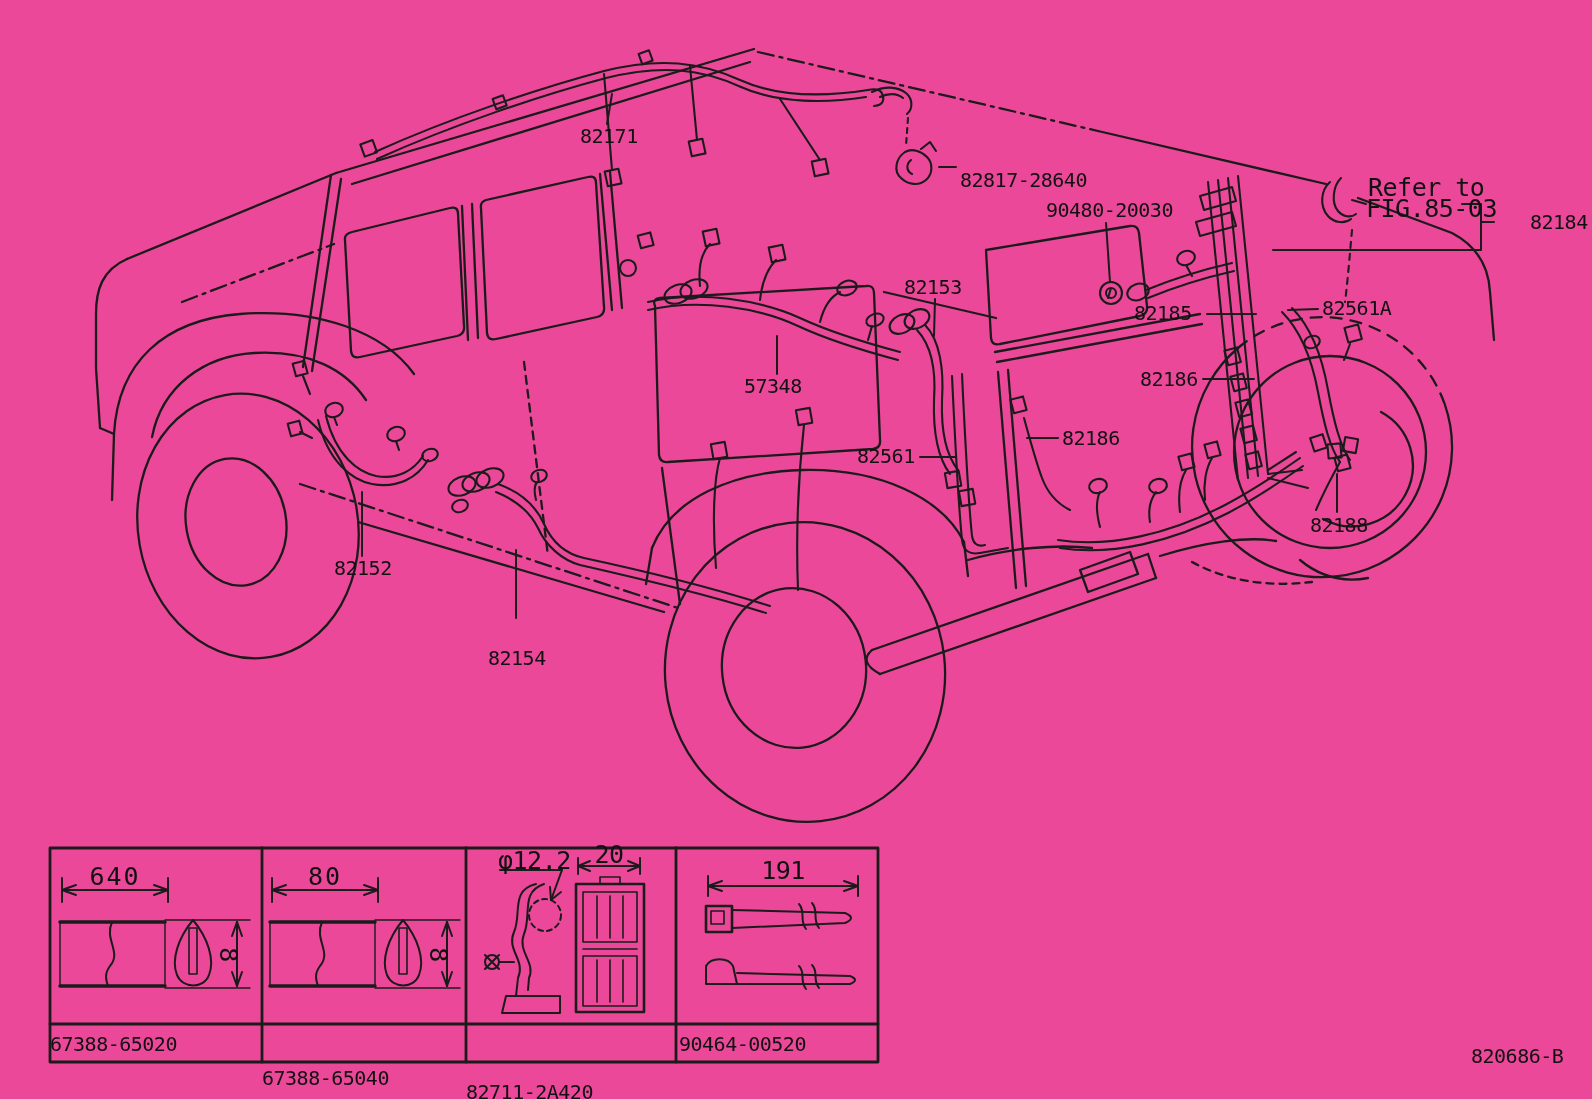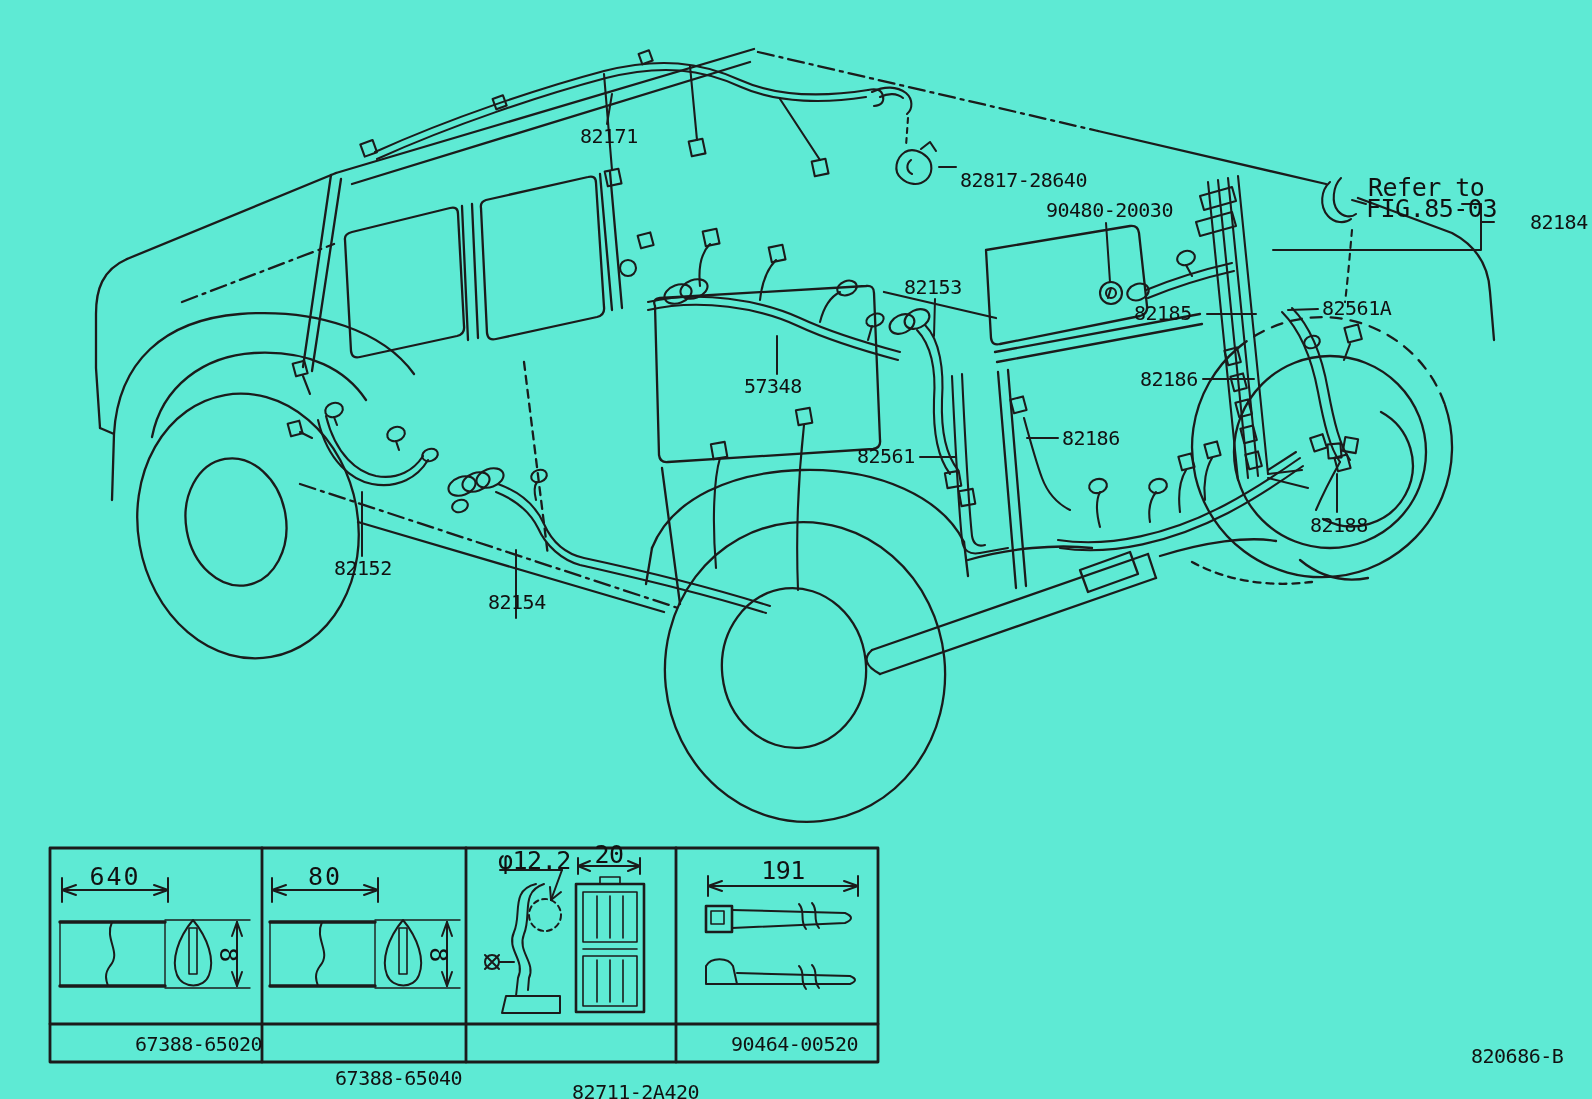--- a/index.html
+++ b/index.html
@@ -1,30 +1,30 @@
 <!DOCTYPE html>
 <html><head>
 <meta charset="utf-8">
 <style>
   html,body{margin:0;padding:0;background:#fff;}
   #canvas{
-    position:relative;width:1592px;height:1099px;background:#5eead4;
+    position:relative;width:1592px;height:1099px;background:#ec4899;
     font-family:"DejaVu Sans Mono","Liberation Mono",monospace;
     color:#111;overflow:hidden;
   }
   svg{position:absolute;left:0;top:0;}
   .lbl{
     position:absolute;font-size:20px;line-height:1.05;letter-spacing:-0.5px;
     white-space:nowrap;color:#111;
   }
   .small{font-size:25px;}
   .dim{font-size:25px;letter-spacing:2px;}
   .ctr{text-align:center;}
   .rot90{transform:rotate(90deg);transform-origin:center center;}
-  .footer-cell{position:absolute;font-size:20px;text-align:right;letter-spacing:-0.5px;}
+  .footer-cell{position:absolute;font-size:20px;text-align:left;letter-spacing:-0.5px;}
   path,ellipse,circle,rect,line,polyline{vector-effect:non-scaling-stroke;}
 </style>
 </head>
 <body>
 
 <div id="canvas">
 
 <svg width="1592" height="1099" viewBox="0 0 1592 1099">
   <g fill="none" stroke="#1b1b1b" stroke-width="2.3" stroke-linecap="round" stroke-linejoin="round">
 
@@ -330,30 +330,30 @@
 <div class="lbl small" style="left:1366px;top:196px">FIG.85-03</div>
 <div class="lbl" style="left:1530px;top:212px">82184</div>
 <div class="lbl" style="left:904px;top:277px">82153</div>
 <div class="lbl" style="left:1134px;top:303px">82185</div>
 <div class="lbl" style="left:1322px;top:298px">82561A</div>
 <div class="lbl" style="left:1140px;top:369px">82186</div>
 <div class="lbl" style="left:744px;top:376px">57348</div>
 <div class="lbl" style="left:1062px;top:428px">82186</div>
 <div class="lbl" style="left:857px;top:446px">82561</div>
 <div class="lbl" style="left:334px;top:558px">82152</div>
-<div class="lbl" style="left:488px;top:592px">82154</div>
+<div class="lbl" style="left:488px;top:648px">82154</div>
 <div class="lbl" style="left:1310px;top:515px">82188</div>
 <div class="lbl" style="left:1471px;top:1046px">820686-B</div>
 
 <div class="lbl dim ctr" style="left:85px;top:864px;width:60px">640</div>
 <div class="lbl dim rot90" style="left:218px;top:944px;width:20px">8</div>
 <div class="lbl dim ctr" style="left:295px;top:864px;width:60px">80</div>
 <div class="lbl dim rot90" style="left:428px;top:944px;width:20px">8</div>
 <div class="lbl small" style="left:498px;top:848px">φ12.2</div>
 <div class="lbl small ctr" style="left:589px;top:842px;width:40px">20</div>
 <div class="lbl small ctr" style="left:753px;top:858px;width:60px">191</div>
 
 <div class="footer-cell" style="left:50px;top:1032px;width:212px">67388-65020</div>
 <div class="footer-cell" style="left:262px;top:1066px;width:200px">67388-65040</div>
 <div class="footer-cell" style="left:466px;top:1080px;width:233px">82711-2A420</div>
-<div class="footer-cell" style="left:656px;top:1032px;width:202px">90464-00520</div>
+<div class="footer-cell" style="left:679px;top:1032px;width:202px">90464-00520</div>
 
 </div>
 
 </body></html>

